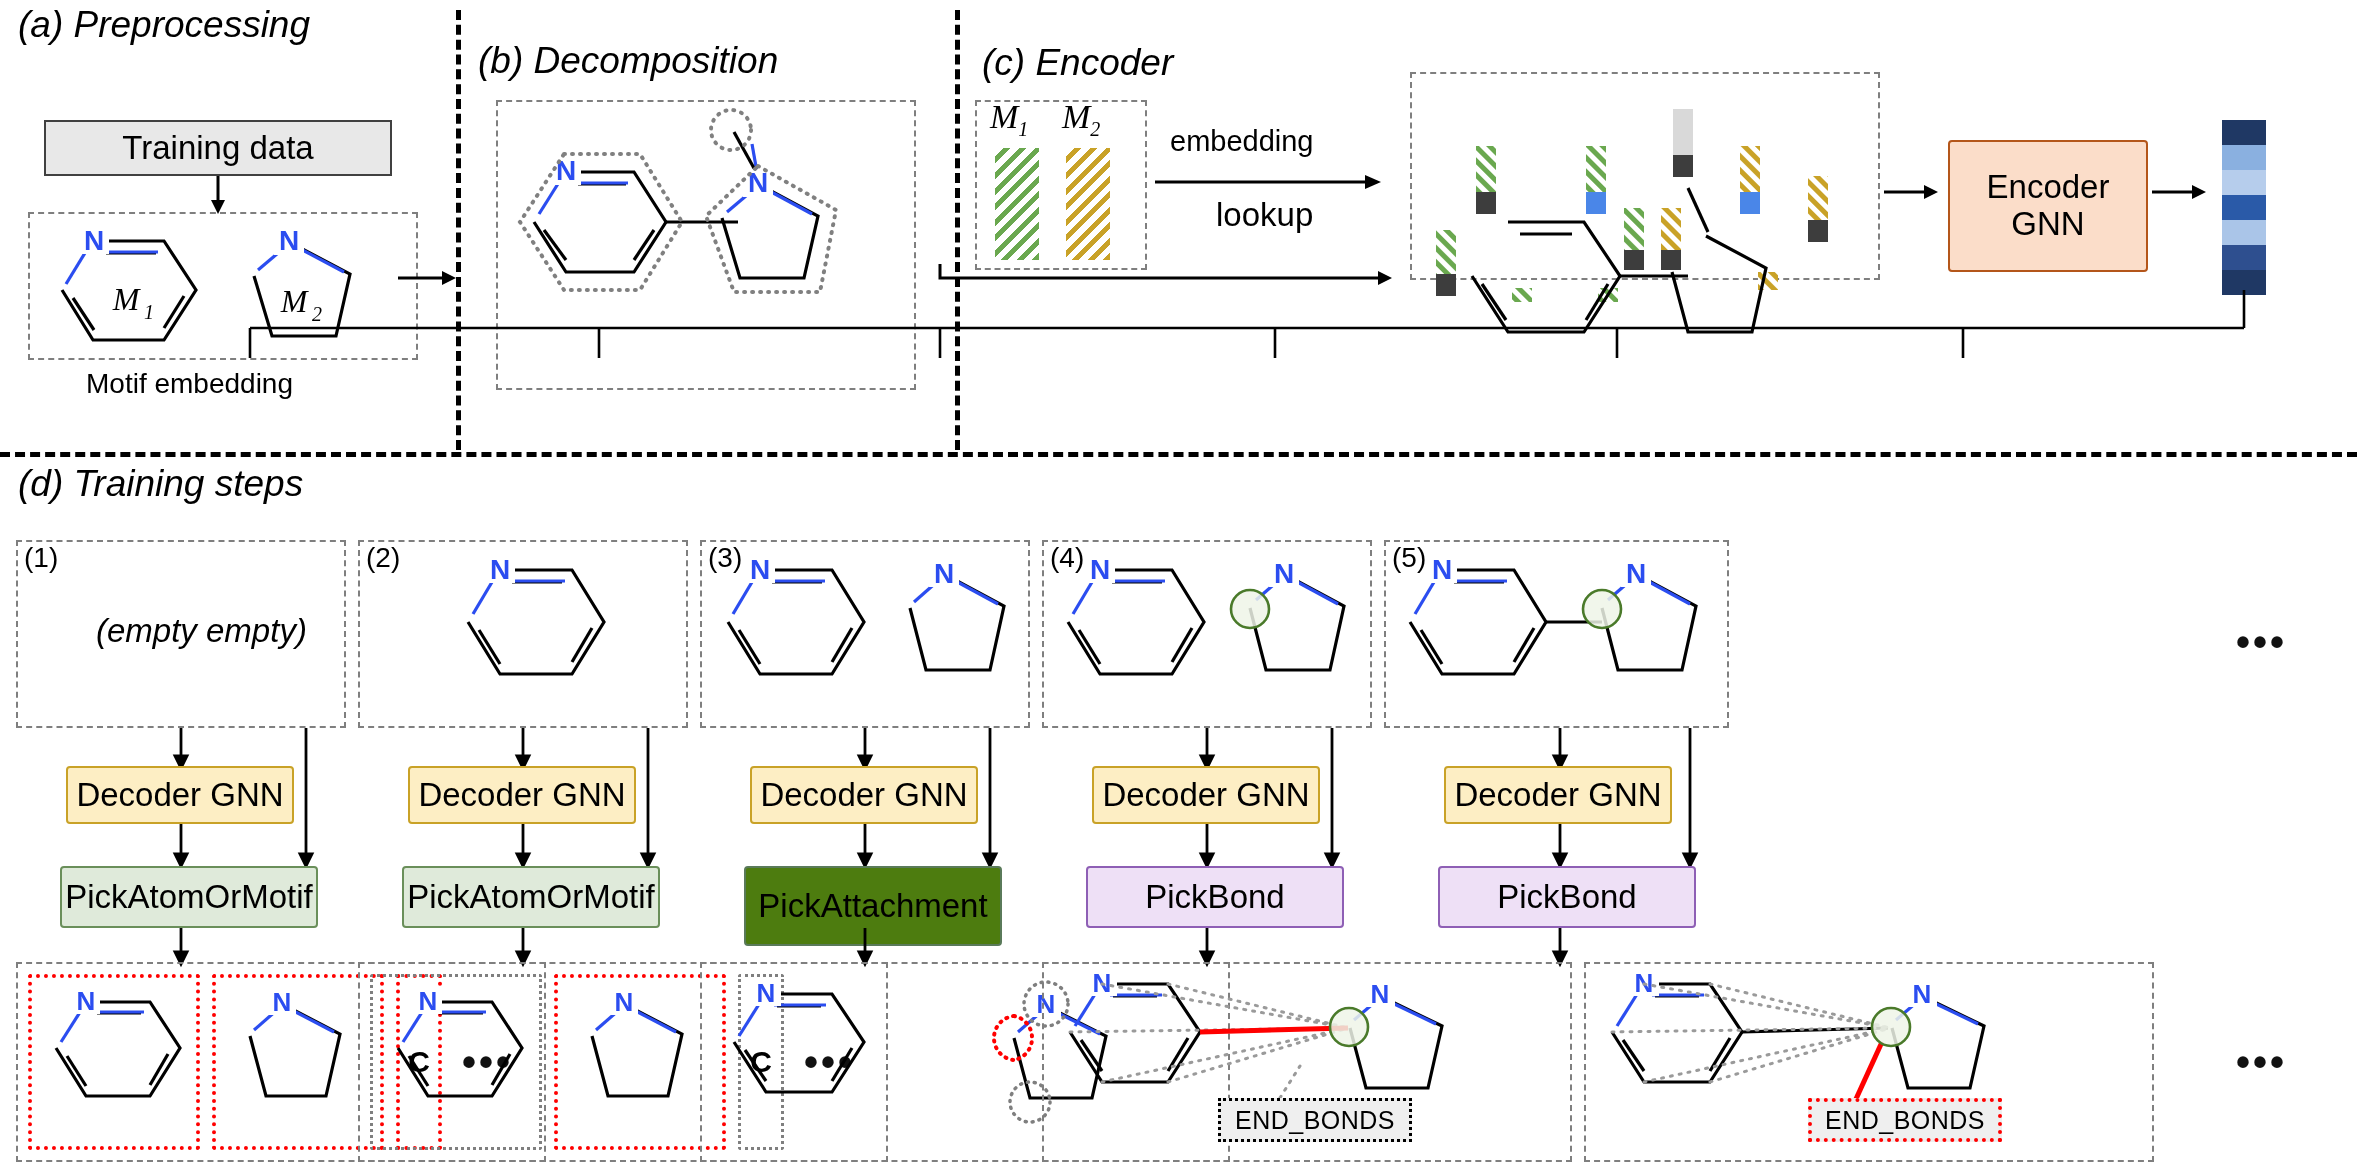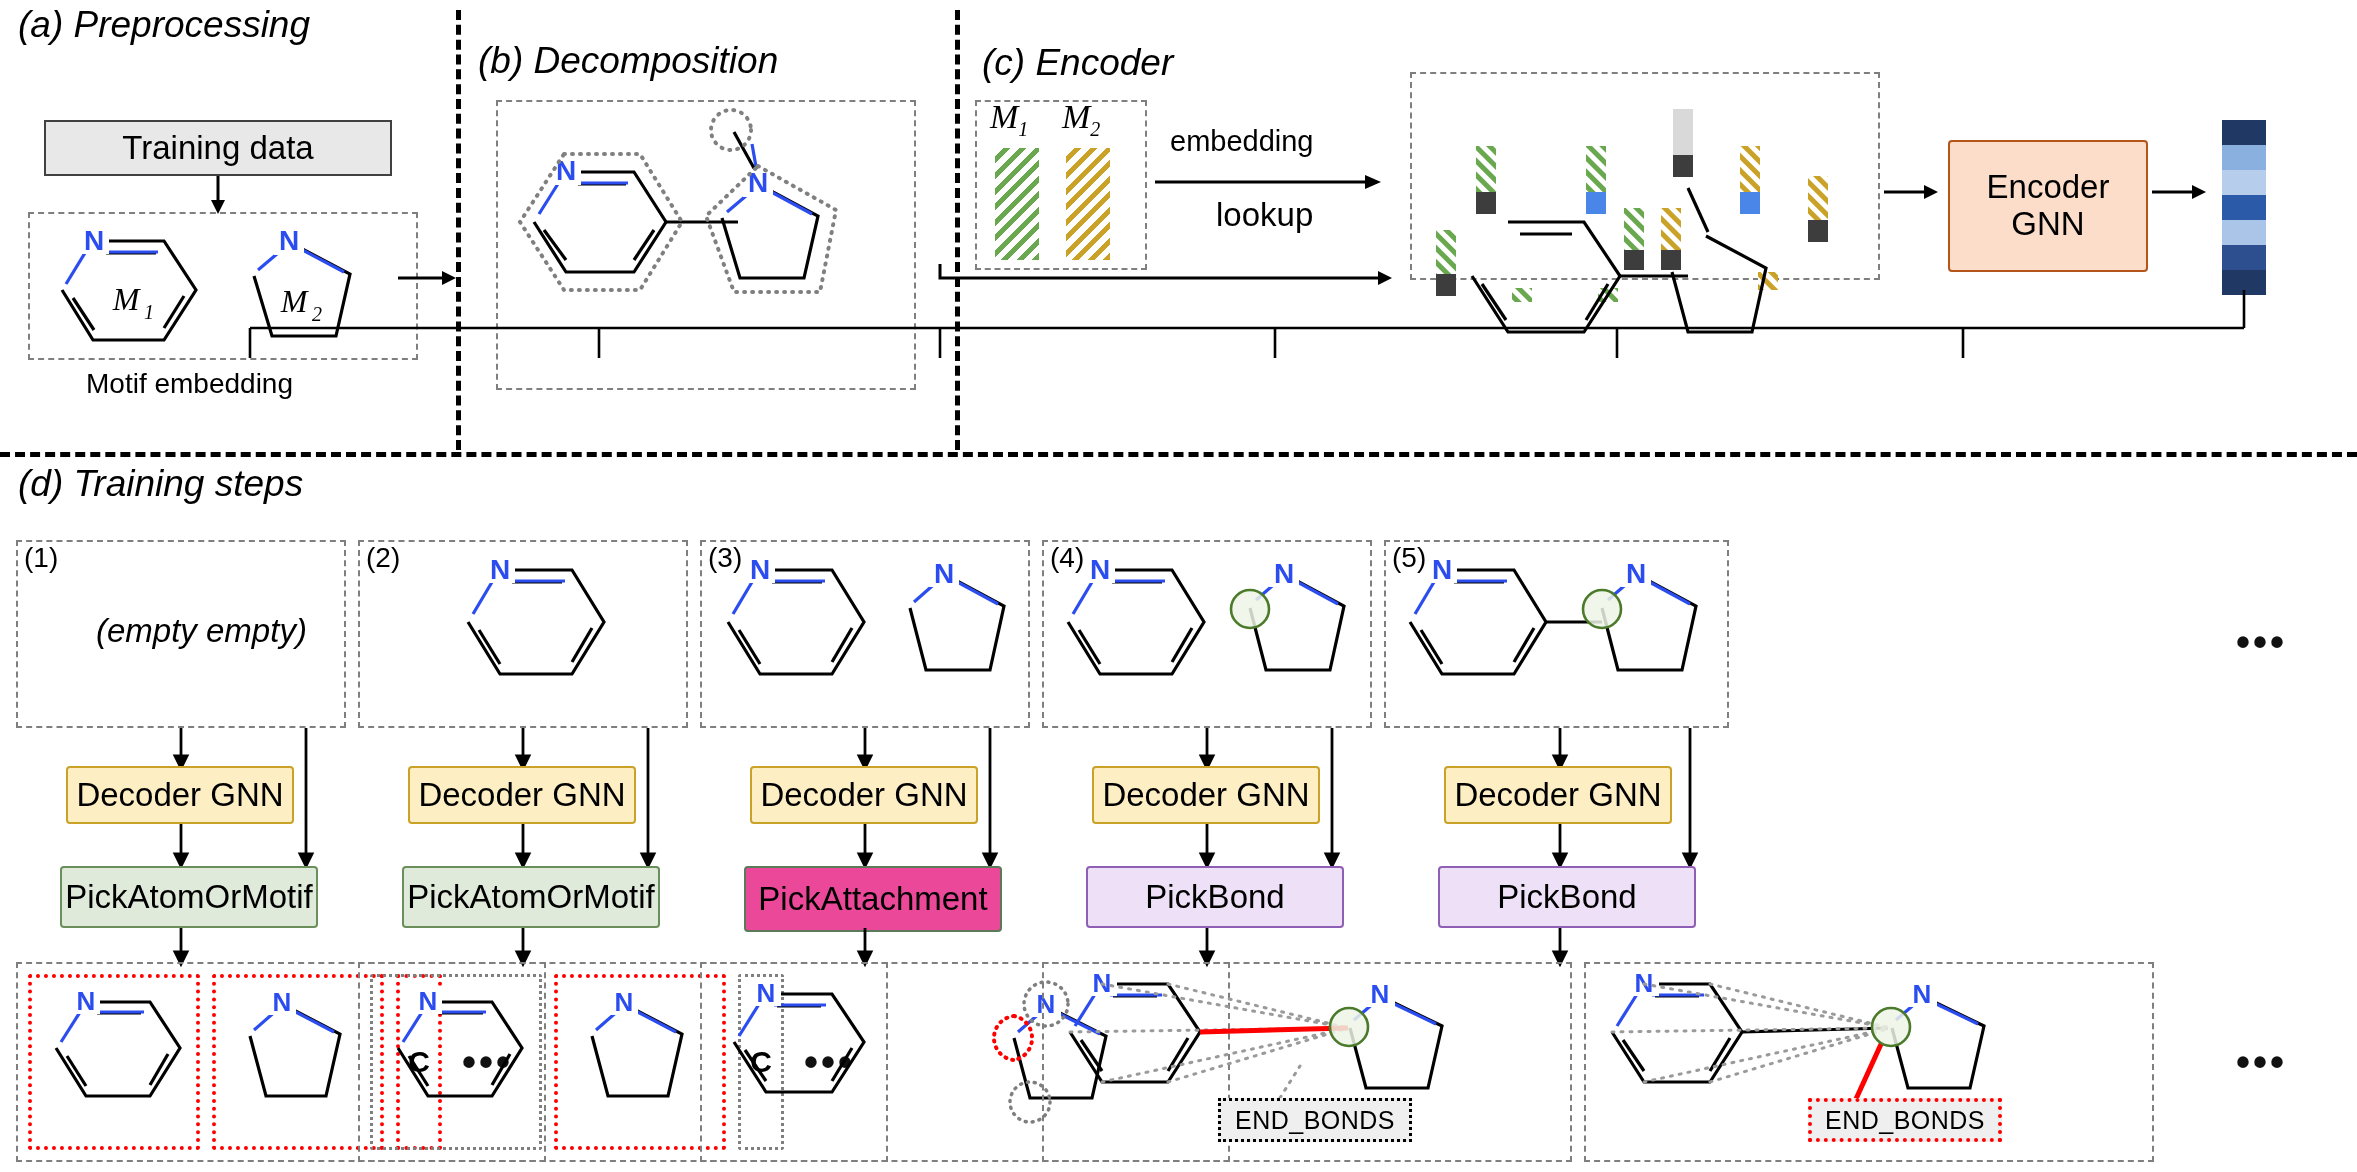--- a/index.html
+++ b/index.html
@@ -376,21 +376,21 @@
       <polygon points="990,138 984,126 996,126"></polygon>
     <line x1="1332" y1="0" x2="1332" y2="128"></line>
       <polygon points="1332,138 1326,126 1338,126"></polygon>
     <line x1="1690" y1="0" x2="1690" y2="128"></line>
       <polygon points="1690,138 1684,126 1696,126"></polygon>
   </g>
 </svg>
 
 <div class="abs rbox" style="left:60px;top:866px;width:258px;height:62px;background:#dfeada;border:2.5px solid #6a8f5a;">PickAtomOrMotif</div>
 <div class="abs rbox" style="left:402px;top:866px;width:258px;height:62px;background:#dfeada;border:2.5px solid #6a8f5a;">PickAtomOrMotif</div>
-<div class="abs rbox" style="left:744px;top:866px;width:258px;height:66px;background:#ec4899;border:2.5px solid #5a7a5a;">PickAttachment</div>
+<div class="abs rbox" style="left:744px;top:866px;width:258px;height:80px;background:#4d7c0f;border:2.5px solid #5a7a5a;">PickAttachment</div>
 <div class="abs rbox" style="left:1086px;top:866px;width:258px;height:62px;background:#eee0f6;border:2.5px solid #8e5fb5;">PickBond</div>
 <div class="abs rbox" style="left:1438px;top:866px;width:258px;height:62px;background:#eee0f6;border:2.5px solid #8e5fb5;">PickBond</div>
 
 <svg class="abs" style="left:0px;top:928px;" width="2357" height="40">
   <g stroke="#000" stroke-width="2.8" fill="#000">
     <line x1="181" y1="0" x2="181" y2="26"></line>
       <polygon points="181,36 175,24 187,24"></polygon>
     <line x1="523" y1="0" x2="523" y2="26"></line>
       <polygon points="523,36 517,24 529,24"></polygon>
     <line x1="865" y1="0" x2="865" y2="26"></line>

